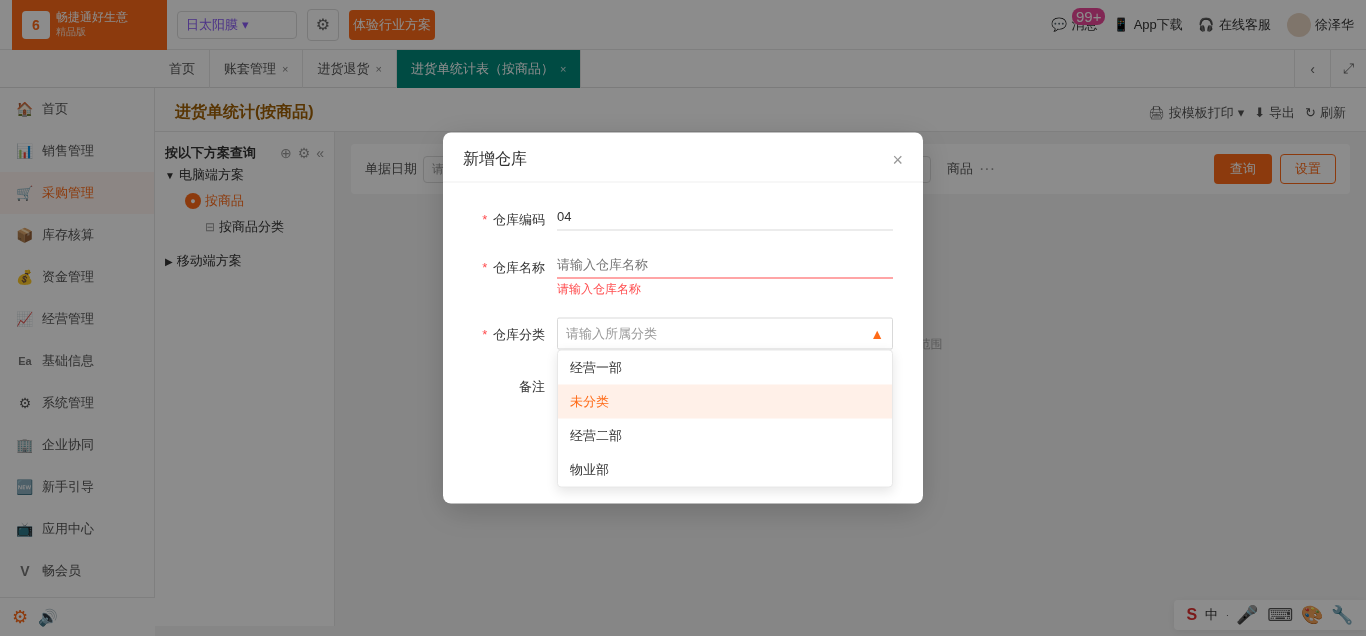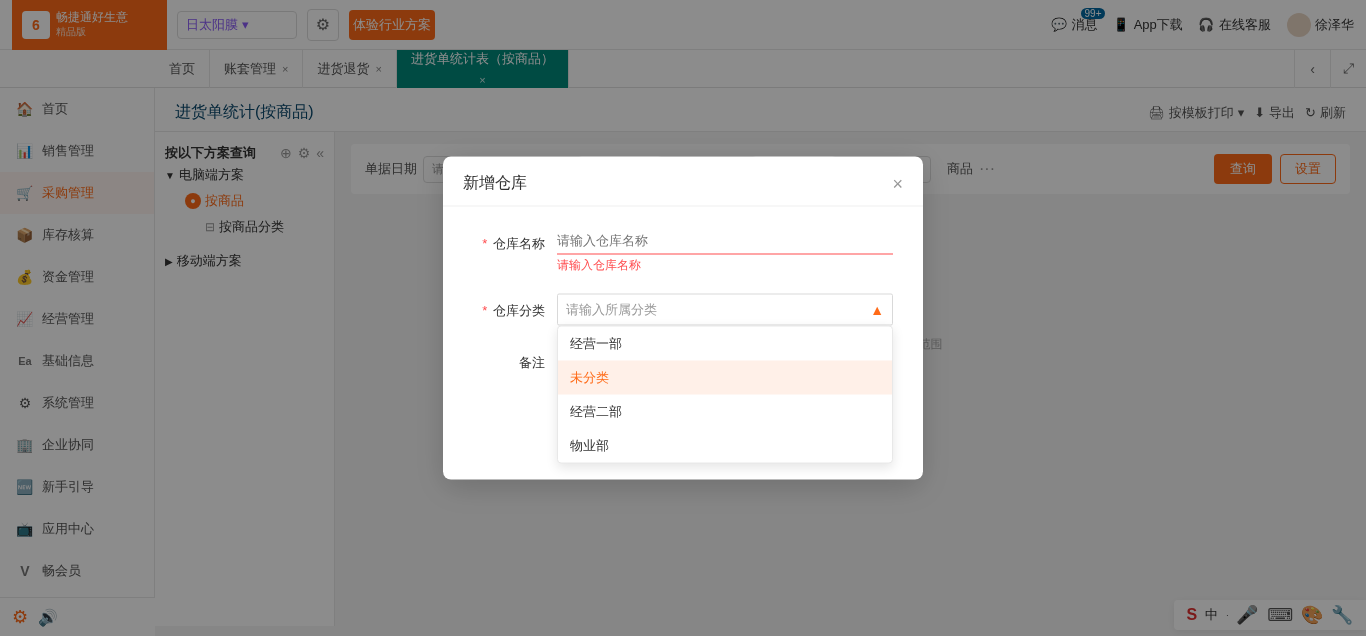--- a/index.html
+++ b/index.html
@@ -15,50 +15,50 @@
       background: #ff6b18; height: 50px; padding: 0 10px; gap: 6px;
     }
     .logo-icon { width: 28px; height: 28px; background: #fff; border-radius: 4px; display: flex; align-items: center; justify-content: center; color: #ff6b18; font-weight: bold; font-size: 14px; }
     .logo-text { color: #fff; font-size: 12px; line-height: 1.3; }
     .logo-sub { color: rgba(255,255,255,0.8); font-size: 10px; }
     .store-selector { display: flex; align-items: center; gap: 4px; border: 1px solid #ddd; border-radius: 4px; padding: 4px 8px; font-size: 13px; color: #8b5cf6; background: #fff; cursor: pointer; min-width: 120px; }
     .gear-btn { width: 32px; height: 32px; display: flex; align-items: center; justify-content: center; border: 1px solid #ddd; border-radius: 4px; cursor: pointer; color: #666; font-size: 16px; }
     .trial-btn { background: #ff6b18; color: #fff; border: none; border-radius: 4px; padding: 6px 4px; font-size: 13px; cursor: pointer; }
     .header-right { margin-left: auto; display: flex; align-items: center; gap: 16px; }
     .msg-btn { display: flex; align-items: center; gap: 4px; font-size: 13px; color: #333; cursor: pointer; position: relative; }
-    .badge { background: #0369a1; color: #fff; font-size: 10px; border-radius: 8px; padding: 0 4px; position: absolute; top: -8px; right: -8px; }
+    .badge { background: #ec4899; color: #fff; font-size: 15px; border-radius: 8px; padding: 0 4px; position: absolute; top: -8px; right: -8px; }
     .app-btn, .service-btn { display: flex; align-items: center; gap: 4px; font-size: 13px; color: #333; cursor: pointer; }
     .user-btn { display: flex; align-items: center; gap: 4px; font-size: 13px; color: #333; cursor: pointer; }
     .user-avatar { width: 24px; height: 24px; background: #e8d5c4; border-radius: 50%; }
 
     
     .tab-bar {
       display: flex; align-items: center; height: 38px;
       background: #fff; border-bottom: 1px solid #e0e0e0; padding: 0 0 0 155px;
     }
     .tab-item { display: flex; align-items: center; height: 38px; padding: 0 14px; font-size: 13px; color: #555; border-right: 1px solid #e8e8e8; cursor: pointer; gap: 6px; white-space: nowrap; }
-    .tab-item.active { background: #00897b; color: #fff; flex-direction: column; }
+    .tab-item.active { background: #00897b; color: #fff; }
     .tab-close { font-size: 11px; color: #888; cursor: pointer; }
     .tab-item.active .tab-close { color: rgba(255,255,255,0.8); }
     .tab-controls { margin-left: auto; display: flex; }
     .tab-ctrl-btn { width: 36px; height: 38px; display: flex; align-items: center; justify-content: center; border-left: 1px solid #e8e8e8; cursor: pointer; color: #666; font-size: 14px; }
 
     
     .main-layout { display: flex; height: calc(636px - 88px); }
 
     
     .sidebar { width: 155px; min-width: 155px; background: #fff; border-right: 1px solid #e8e8e8; overflow-y: auto; }
     .sidebar-item { display: flex; align-items: center; gap: 8px; padding: 12px 16px; font-size: 13px; color: #555; cursor: pointer; }
     .sidebar-item.active { background: #fff5f0; color: #ff6b18; }
     .sidebar-icon { width: 18px; height: 18px; display: flex; align-items: center; justify-content: center; font-size: 14px; }
 
     
     .content-area { flex: 1; overflow: auto; background: #f5f5f5; position: relative; }
     .page-header { background: #fff; padding: 14px 20px 8px; border-bottom: 1px solid #e8e8e8; display: flex; align-items: center; justify-content: space-between; }
-    .page-title { font-size: 16px; font-weight: normal; color: #0c4a6e; }
+    .page-title { font-size: 16px; font-weight: bold; color: #a16207; }
     .page-actions { display: flex; align-items: center; gap: 10px; }
     .action-btn { display: flex; align-items: center; gap: 4px; font-size: 13px; color: #555; cursor: pointer; }
     .query-btn { background: #ff6b18; color: #fff; border: none; border-radius: 4px; padding: 6px 16px; font-size: 13px; cursor: pointer; }
     .settings-btn { border: 1px solid #ff6b18; color: #ff6b18; background: #fff; border-radius: 4px; padding: 5px 14px; font-size: 13px; cursor: pointer; }
     .filter-tree { font-size: 13px; color: #333; }
     .tree-node { padding: 4px 0; display: flex; align-items: center; gap: 4px; cursor: pointer; }
     .tree-child { margin-left: 20px; }
     .tree-active { color: #ff6b18; }
     .orange-dot { width: 16px; height: 16px; background: #ff6b18; border-radius: 50%; display: inline-flex; align-items: center; justify-content: center; color: white; font-size: 9px; }
 
@@ -336,20 +336,29 @@
   <span style="color:#999;font-size:16px;">🔊</span>
 </div>
 
 <div class="modal">
   <div class="modal-header">
     <span class="modal-title">新增仓库</span>
     <span class="modal-close">×</span>
   </div>
   <div class="modal-body">
 
+    <div class="form-row">
+      <div class="form-label">
+        <span class="required">*</span>
+        <span>仓库编码</span>
+      </div>
+      <div class="form-field">
+        <input class="form-input" type="text" value="04" style="">
+      </div>
+    </div>
 
     <div class="form-row">
       <div class="form-label">
         <span class="required">*</span>
         <span>仓库名称</span>
       </div>
       <div class="form-field">
         <input class="form-input error" type="text" placeholder="请输入仓库名称" style="">
         <div class="error-msg">请输入仓库名称</div>
       </div>

